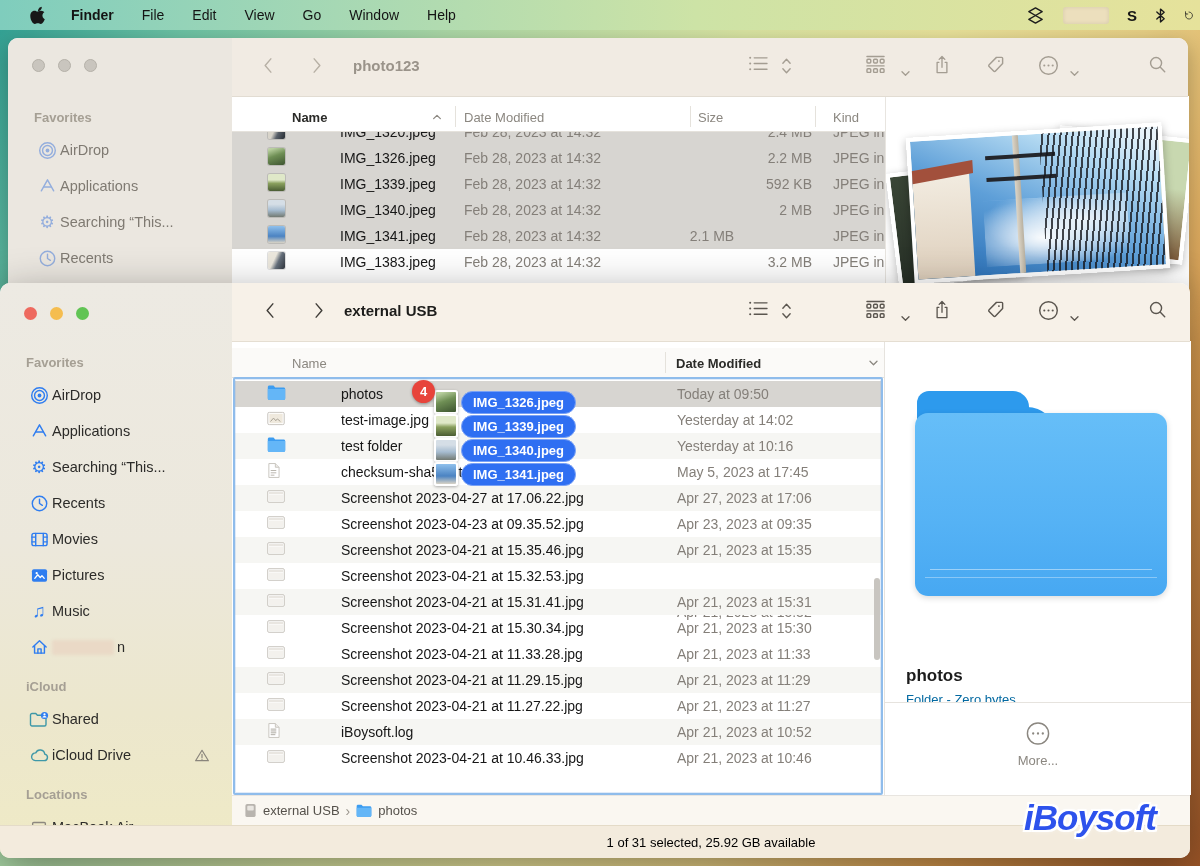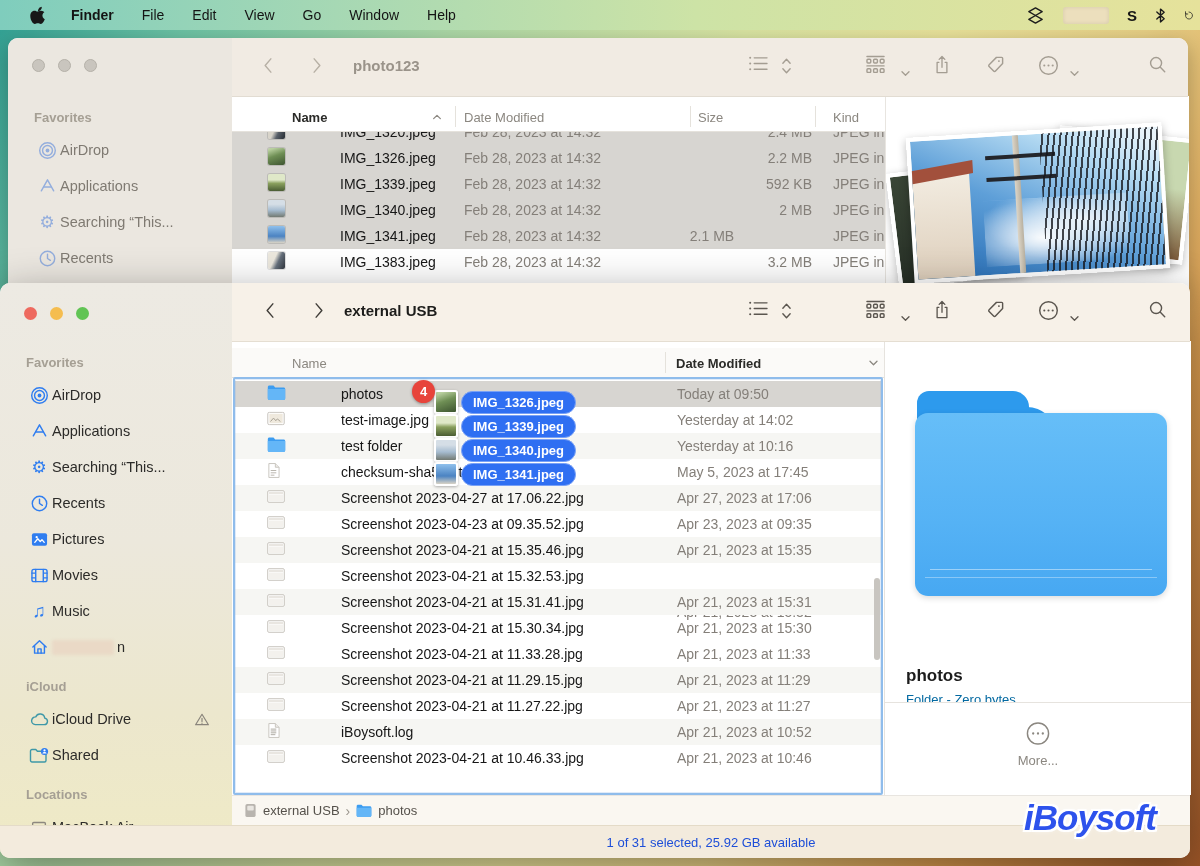--- a/index.html
+++ b/index.html
@@ -118,21 +118,21 @@
   .pv-meta{position:absolute;left:21px;top:351px;height:10px;overflow:hidden;font-size:13px;line-height:16px;color:#0369a1;}
   .pv-div{position:absolute;left:0;right:0;top:361px;height:1px;background:#e6e3de;}
   .pv-more-ic{position:absolute;left:50%;top:380px;transform:translateX(-50%);color:#8b8780;}
   .pv-more{position:absolute;left:0;right:0;top:412px;text-align:center;font-size:13px;color:#8b8780;}
   
   .pathbar{position:absolute;left:232px;right:0;top:512px;height:30px;background:#faf7f1;border-top:1px solid #e8e5e0;
     display:flex;align-items:center;padding-left:12px;gap:6px;font-size:13px;color:#55514b;z-index:3;box-sizing:border-box;}
   .path-item{display:flex;align-items:center;gap:6px;}
   .path-sep{color:#9a958d;font-size:14px;}
   .statusbar{position:absolute;left:0;right:0;top:542px;height:33px;background:#f3ebdd;border-top:1px solid #e4dbc8;
-    border-radius:0 0 10px 10px;font-size:13px;color:#1d4ed8;display:flex;align-items:center;justify-content:center;
+    border-radius:0 0 10px 10px;font-size:13px;color:#000000;display:flex;align-items:center;justify-content:center;
     padding-left:232px;z-index:3;box-sizing:border-box;}
   
   .watermark{position:absolute;left:995px;top:794px;width:190px;height:48px;z-index:30;display:flex;align-items:center;justify-content:center;
     font-style:italic;font-weight:800;font-size:35px;letter-spacing:-1px;color:#2d52ec;
     text-shadow:-2px -2px 0 #fff,2px -2px 0 #fff,-2px 2px 0 #fff,2px 2px 0 #fff,0 0 6px #fff;}
 </style>
 </head>
 <body>
 
 <div class="stage">
@@ -386,79 +386,79 @@
             <span class="ic">
               <svg width="19" height="19" viewBox="0 0 20 20" fill="none" stroke="currentColor" stroke-width="1.5" stroke-linecap="round" stroke-linejoin="round">
                 <circle cx="10" cy="10" r="7.6"></circle>
                 <path d="M10 5.6V10l3 1.9"></path>
               </svg>
             </span>
             <span>Recents</span>
           </div>
           <div class="side-item">
             <span class="ic">
+              <svg width="19" height="17" viewBox="0 0 20 18" fill="none" stroke="currentColor" stroke-width="1.5" stroke-linecap="round" stroke-linejoin="round">
+                <rect x="2" y="2.5" width="16" height="13" rx="2"></rect>
+                <path d="M6 2.5v13M14 2.5v13M2 6.5h4M2 11.5h4M14 6.5h4M14 11.5h4"></path>
+              </svg>
+            </span>
+            <span>Movies</span>
+          </div>
+          <div class="side-item">
+            <span class="ic">
               <svg width="19" height="17" viewBox="0 0 20 18">
                 <rect x="2" y="2.5" width="16" height="13" rx="2" fill="currentColor"></rect>
                 <path d="M5 12l3.2-3.8 2.6 3 1.8-2 2.4 2.8" stroke="#fff" stroke-width="1.4" fill="none" stroke-linecap="round" stroke-linejoin="round"></path>
                 <circle cx="7" cy="6.5" r="1.2" fill="#fff"></circle>
               </svg>
             </span>
             <span>Pictures</span>
           </div>
           <div class="side-item">
             <span class="ic">
-              <svg width="19" height="17" viewBox="0 0 20 18" fill="none" stroke="currentColor" stroke-width="1.5" stroke-linecap="round" stroke-linejoin="round">
-                <rect x="2" y="2.5" width="16" height="13" rx="2"></rect>
-                <path d="M6 2.5v13M14 2.5v13M2 6.5h4M2 11.5h4M14 6.5h4M14 11.5h4"></path>
-              </svg>
-            </span>
-            <span>Movies</span>
-          </div>
-          <div class="side-item">
-            <span class="ic">
               <span class="uni" style="font-size:18px">♫</span>
             </span>
             <span>Music</span>
           </div>
           <div class="side-item">
             <span class="ic">
               <svg width="19" height="18" viewBox="0 0 20 19" fill="none" stroke="currentColor" stroke-width="1.5" stroke-linecap="round" stroke-linejoin="round">
                 <path d="M3 9.5L10 3l7 6.5"></path>
                 <path d="M4.8 8.2V16h10.4V8.2"></path>
                 <path d="M8.3 16v-4.5h3.4V16"></path>
               </svg>
             </span>
             <span class="redact-side"></span>
             <span>n</span>
           </div>
           <div class="side-h">iCloud</div>
-          <div class="side-item">
-            <span class="ic teal">
-              <svg width="21" height="15" viewBox="0 0 22 16" fill="none" stroke="currentColor" stroke-width="1.5" stroke-linecap="round" stroke-linejoin="round">
-                <path d="M6.5 13.5h9.5a3.5 3.5 0 0 0 .6-6.95A5 5 0 0 0 7 5.2 4.1 4.1 0 0 0 6.5 13.5z"></path>
-              </svg>
-            </span>
-            <span>iCloud Drive</span>
-            <span class="warn">
-              <svg width="16" height="15" viewBox="0 0 20 18" fill="none" stroke="currentColor" stroke-width="1.5" stroke-linecap="round" stroke-linejoin="round">
-                <path d="M10 2.5L18 15.5H2L10 2.5z"></path>
-                <path d="M10 7.5v4M10 13.6v.2"></path>
-              </svg>
-            </span>
-          </div>
           <div class="side-item">
             <span class="ic teal">
               <svg width="20" height="17" viewBox="0 0 20 17" fill="none" stroke="currentColor" stroke-width="1.4" stroke-linejoin="round">
                 <path d="M1.5 4a1.5 1.5 0 0 1 1.5-1.5h3.8l1.6 1.8h7.1A1.5 1.5 0 0 1 17 5.8v7.7a1.5 1.5 0 0 1-1.5 1.5H3A1.5 1.5 0 0 1 1.5 13.5V4z"></path>
                 <circle cx="15.5" cy="4.5" r="3.6" fill="#2f7df0" stroke="none"></circle>
                 <circle cx="15.5" cy="3.4" r="1.1" fill="#fff" stroke="none"></circle>
                 <path d="M13.3 6.4a2.4 2.4 0 0 1 4.4 0z" fill="#fff" stroke="none"></path>
               </svg>
             </span>
             <span>Shared</span>
+          </div>
+          <div class="side-item">
+            <span class="ic teal">
+              <svg width="21" height="15" viewBox="0 0 22 16" fill="none" stroke="currentColor" stroke-width="1.5" stroke-linecap="round" stroke-linejoin="round">
+                <path d="M6.5 13.5h9.5a3.5 3.5 0 0 0 .6-6.95A5 5 0 0 0 7 5.2 4.1 4.1 0 0 0 6.5 13.5z"></path>
+              </svg>
+            </span>
+            <span>iCloud Drive</span>
+            <span class="warn">
+              <svg width="16" height="15" viewBox="0 0 20 18" fill="none" stroke="currentColor" stroke-width="1.5" stroke-linecap="round" stroke-linejoin="round">
+                <path d="M10 2.5L18 15.5H2L10 2.5z"></path>
+                <path d="M10 7.5v4M10 13.6v.2"></path>
+              </svg>
+            </span>
           </div>
           <div class="side-h">Locations</div>
           <div class="side-item">
             <span class="ic gray">
               <svg width="20" height="15" viewBox="0 0 22 16" fill="none" stroke="currentColor" stroke-width="1.5" stroke-linecap="round" stroke-linejoin="round">
                 <rect x="4" y="2.5" width="14" height="9" rx="1.2"></rect>
                 <path d="M2 13.5h18" stroke-width="2"></path>
               </svg>
             </span>
             <span>MacBook Air</span>

